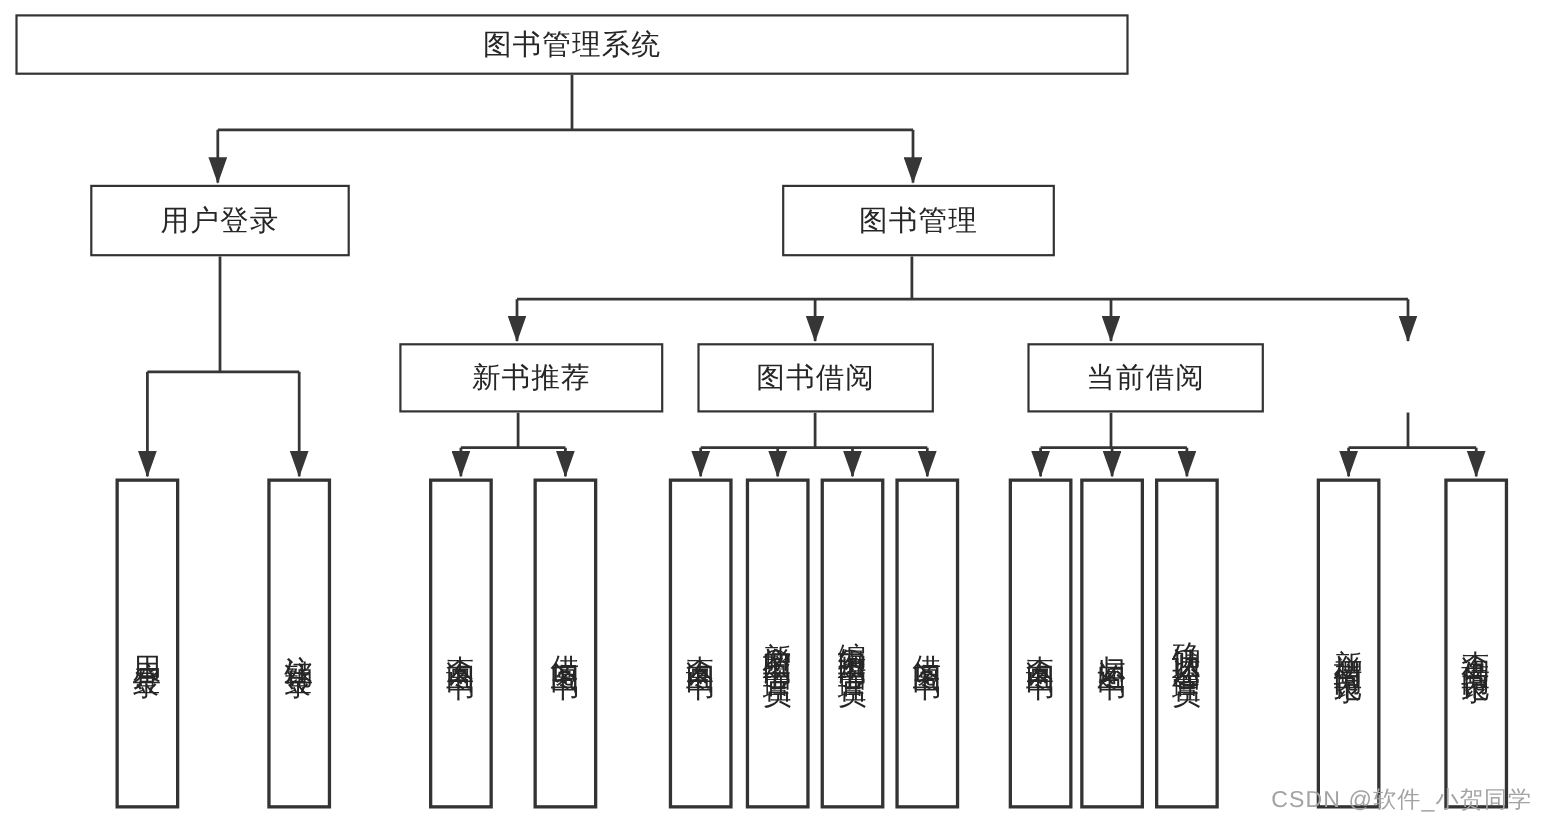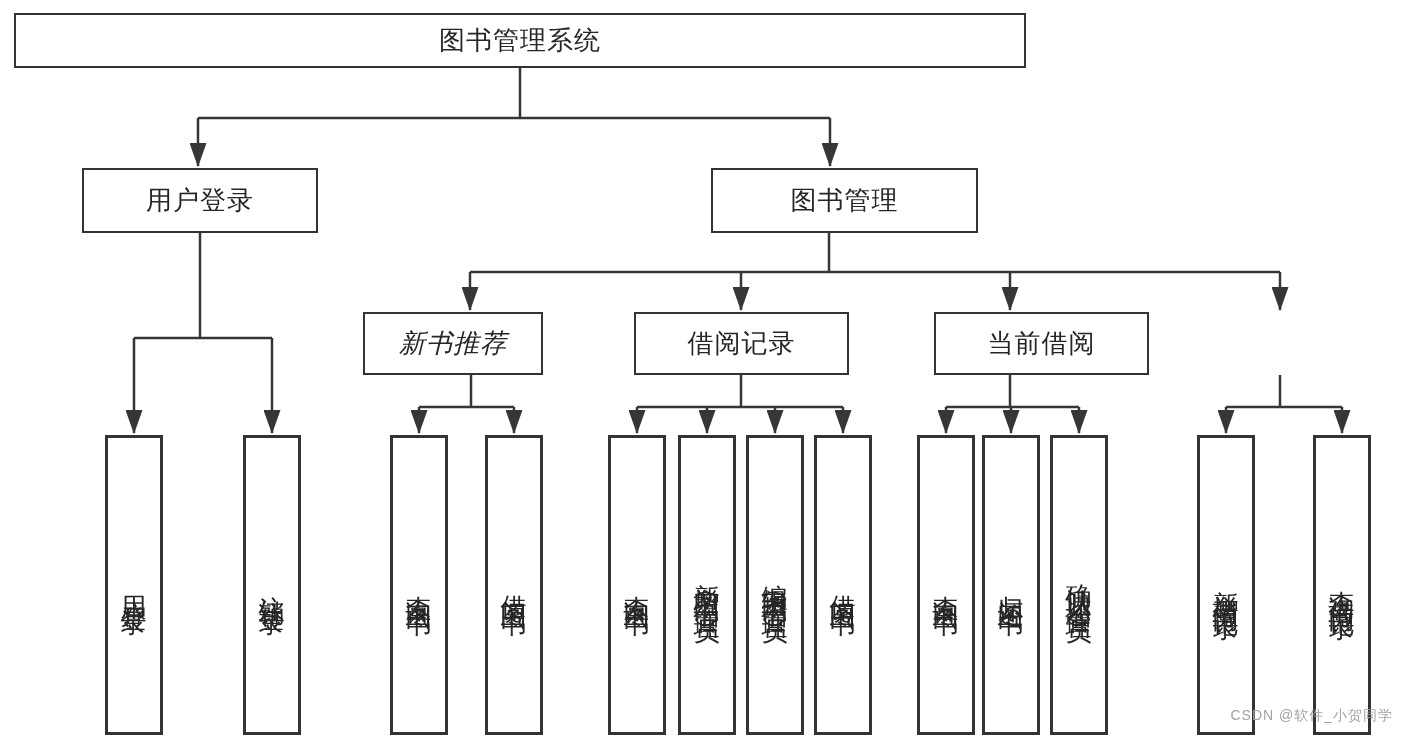--- a/index.html
+++ b/index.html
@@ -46,22 +46,22 @@
   .node.v .vtxt {
     writing-mode: vertical-rl;
     text-orientation: mixed;
     letter-spacing: 5px;
     line-height: 1;
     max-height: 292px;
   }
   .watermark {
     position: absolute;
     right: 12px;
-    bottom: 22px;
-    font-size: 14px;
+    bottom: 6px;
+    font-size: 21px;
     letter-spacing: 1px;
     color: var(--watermark);
     z-index: 10;
     white-space: nowrap;
   }
 </style>
 </head>
 <body>
 
 <div class="canvas">
@@ -107,24 +107,24 @@
       <path d="M1011 407 V433" marker-end="url(#arrow)"></path>
       <path d="M1079 407 V433" marker-end="url(#arrow)"></path>
       <path d="M1226 407 V433" marker-end="url(#arrow)"></path>
       <path d="M1342 407 V433" marker-end="url(#arrow)"></path>
     </g>
   </svg>
 
   <div class="node h" style="left:14px; top:13px; width:1012px; height:55px;text-align:right;">图书管理系统</div>
 
   <div class="node h" style="left:82px; top:168px; width:236px; height:65px;">用户登录</div>
-  <div class="node h" style="left:711px; top:168px; width:267px; height:65px;">图书管理</div>
+  <div class="node h" style="left:711px; top:168px; width:248px; height:65px;">图书管理</div>
 
-  <div class="node h" style="left:363px; top:312px; width:180px; height:63px;font-style:italic;">新书推荐</div>
-  <div class="node h" style="left:634px; top:312px; width:215px; height:63px;">借阅记录</div>
+  <div class="node h" style="left:363px; top:312px; width:240px; height:63px;">新书推荐</div>
+  <div class="node h" style="left:634px; top:312px; width:215px; height:63px;">图书借阅</div>
   <div class="node h" style="left:903px; top:312px; width:215px; height:63px;margin-left:31px;">当前借阅</div>
 
   <div class="node v" style="left:105px; top:435px; width:58px; height:300px;">
     <span class="vtxt">用户登录</span>
   </div>
   <div class="node v" style="left:243px; top:435px; width:58px; height:300px;">
     <span class="vtxt">注销登录</span>
   </div>
 
   <div class="node v" style="left:390px; top:435px; width:58px; height:300px;">

